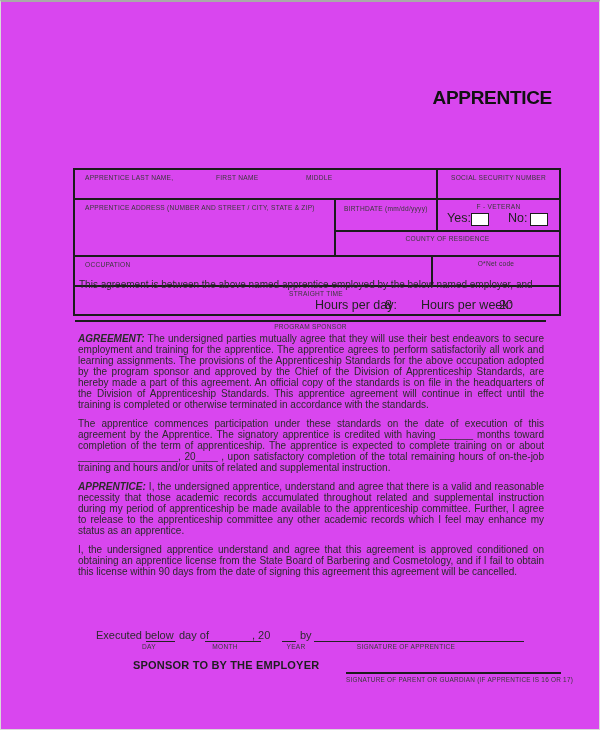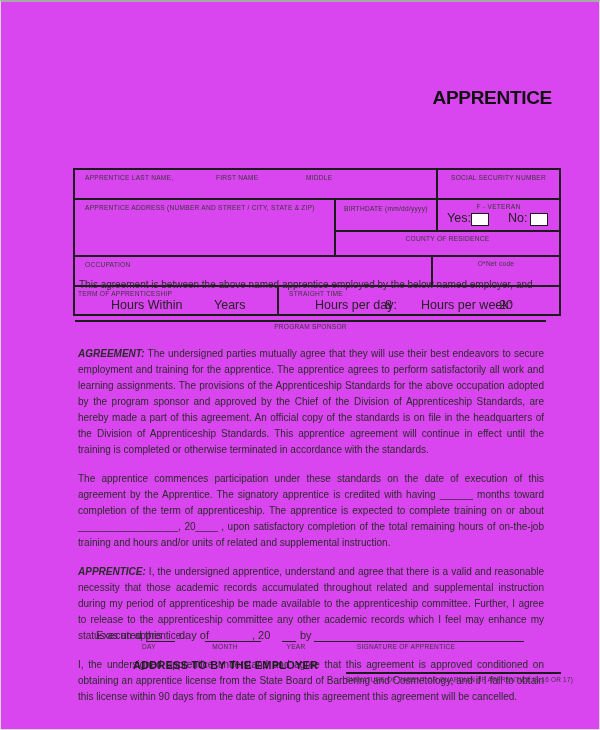--- a/index.html
+++ b/index.html
@@ -11,21 +11,21 @@
   .lbl{font-size:6.6px;letter-spacing:0.25px;color:#383838;white-space:nowrap;}
   .lbl-c{font-size:6.6px;letter-spacing:0.25px;color:#383838;white-space:nowrap;text-align:center;width:100%;}
   .formtable{position:absolute;left:72px;top:122px;width:488px;height:148px;box-sizing:border-box;
              border:2px solid #1b1b1b;margin-top:44px;}
   .cell{position:absolute;box-sizing:border-box;}
   .br{border-right:2px solid #1b1b1b;}
   .bb{border-bottom:2px solid #1b1b1b;}
   .val{font-size:12.5px;color:#222;white-space:nowrap;}
   .checkbox{position:absolute;width:18px;height:13px;border:1.5px solid #1b1b1b;background:#fff;box-sizing:border-box;}
   .bodytext{position:absolute;left:77px;top:331px;width:466px;}
-  .bodytext p{margin:13px 0 8px 0;font-size:10px;line-height:16px;text-align:justify;color:#2b2b2b;}
+  .bodytext p{margin:0 0 8px 0;font-size:10px;line-height:11px;text-align:justify;color:#2b2b2b;}
   .lead{font-weight:bold;font-style:italic;}
   .rule{border-top:2px solid #1b1b1b;}
   .blank{position:absolute;border-bottom:1.3px solid #222;height:12px;}
   .exec-text{position:absolute;font-size:11px;color:#2b2b2b;white-space:nowrap;}
   .sub-lbl{position:absolute;font-size:6.6px;letter-spacing:0.25px;color:#383838;text-align:center;white-space:nowrap;}
   .employer{position:absolute;font-size:11px;font-weight:bold;letter-spacing:0.2px;color:#1e1e1e;white-space:nowrap;}
 </style>
 </head>
 <body>
 
@@ -62,25 +62,20 @@
       <div class="abs lbl-c" style="top:3px;">COUNTY OF RESIDENCE</div>
     </div>
 
     <div class="cell br bb" style="left:0;top:87px;width:358px;height:30px;">
       <span class="abs lbl" style="left:10px;top:4px;">OCCUPATION</span>
     </div>
     <div class="cell bb" style="left:358px;top:87px;width:126px;height:30px;">
       <div class="abs lbl-c" style="top:3px;">O*Net code</div>
     </div>
 
-    <div class="cell br" style="left:0;top:117px;width:204px;height:27px;">
-      <span class="abs lbl" style="left:3px;top:3px;">TERM OF APPRENTICESHIP</span>
-      <span class="abs val" style="left:36px;top:11px;">Hours Within</span>
-      <span class="abs val" style="left:139px;top:11px;">Years</span>
-    </div>
     <div class="cell" style="left:204px;top:117px;width:233px;height:27px;">
       <span class="abs lbl" style="left:10px;top:3px;">STRAIGHT TIME</span>
       <span class="abs val" style="left:36px;top:11px;">Hours per day:</span>
       <span class="abs val" style="left:106px;top:11px;">8</span>
       <span class="abs val" style="left:142px;top:11px;">Hours per week:</span>
       <span class="abs val" style="left:220px;top:11px;">20</span>
     </div>
   </div>
 
   <div class="abs" style="left:78px;top:277px;font-size:10px;white-space:nowrap;">This agreement is between the above named apprentice employed by the below named employer, and</div>
@@ -89,33 +84,33 @@
     <div class="lbl-c" style="margin-top:1px;">PROGRAM SPONSOR</div>
   </div>
 
   <div class="bodytext">
     <p><span class="lead">AGREEMENT:</span><span> The undersigned parties mutually agree that they will use their best endeavors to secure employment and training for the apprentice. The apprentice agrees to perform satisfactorily all work and learning assignments. The provisions of the Apprenticeship Standards for the above occupation adopted by the program sponsor and approved by the Chief of the Division of Apprenticeship Standards, are hereby made a part of this agreement. An official copy of the standards is on file in the headquarters of the Division of Apprenticeship Standards. This apprentice agreement will continue in effect until the training is completed or otherwise terminated in accordance with the standards.</span></p>
     <p><span>The apprentice commences participation under these standards on the date of execution of this agreement by the Apprentice. The signatory apprentice is credited with having ______ months toward completion of the term of apprenticeship. The apprentice is expected to complete training on or about __________________, 20____ , upon satisfactory completion of the total remaining hours of on-the-job training and hours and/or units of related and supplemental instruction.</span></p>
     <p><span class="lead">APPRENTICE:</span><span> I, the undersigned apprentice, understand and agree that there is a valid and reasonable necessity that those academic records accumulated throughout related and supplemental instruction during my period of apprenticeship be made available to the apprenticeship committee. Further, I agree to release to the apprenticeship committee any other academic records which I feel may enhance my status as an apprentice.</span></p>
     <p><span>I, the undersigned apprentice understand and agree that this agreement is approved conditioned on obtaining an apprentice license from the State Board of Barbering and Cosmetology, and if I fail to obtain this license within 90 days from the date of signing this agreement this agreement will be cancelled.</span></p>
   </div>
 
-  <span class="exec-text" style="left:95px;top:627px;">Executed this</span>
+  <span class="exec-text" style="left:95px;top:627px;">Executed below</span>
   <div class="blank" style="left:145px;top:627px;width:29px;"></div>
   <span class="exec-text" style="left:178px;top:627px;">day of</span>
   <div class="blank" style="left:204px;top:627px;width:56px;"></div>
   <span class="exec-text" style="left:251px;top:627px;">, 20</span>
   <div class="blank" style="left:281px;top:627px;width:14px;"></div>
   <span class="exec-text" style="left:299px;top:627px;">by</span>
   <div class="blank" style="left:313px;top:627px;width:210px;"></div>
 
   <div class="sub-lbl" style="left:138px;top:641px;width:20px;">DAY</div>
   <div class="sub-lbl" style="left:204px;top:641px;width:40px;">MONTH</div>
   <div class="sub-lbl" style="left:280px;top:641px;width:30px;">YEAR</div>
   <div class="sub-lbl" style="left:345px;top:641px;width:120px;">SIGNATURE OF APPRENTICE</div>
 
-  <div class="employer" style="left:132px;top:657px;">ADDRESS TO BY THE EMPLOYER</div>
+  <div class="employer" style="left:132px;top:657px;">SPONSOR TO BY THE EMPLOYER</div>
 
   <div class="abs rule" style="left:345px;top:670px;width:215px;">
     <div class="sub-lbl" style="position:static;margin-top:2px;width:215px;font-size:6.4px;">SIGNATURE OF PARENT OR GUARDIAN (IF APPRENTICE IS 16 OR 17)</div>
   </div>
 
 </div>
 
 </body></html>

